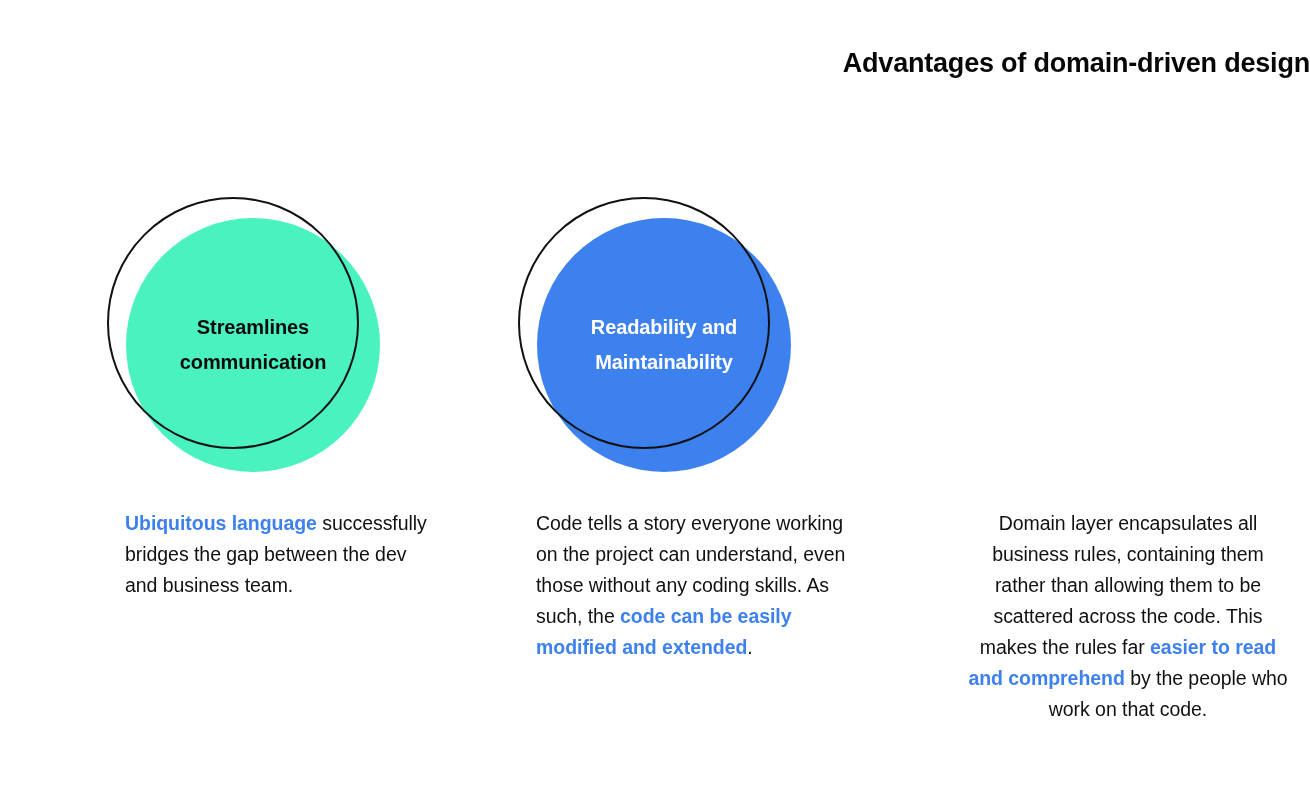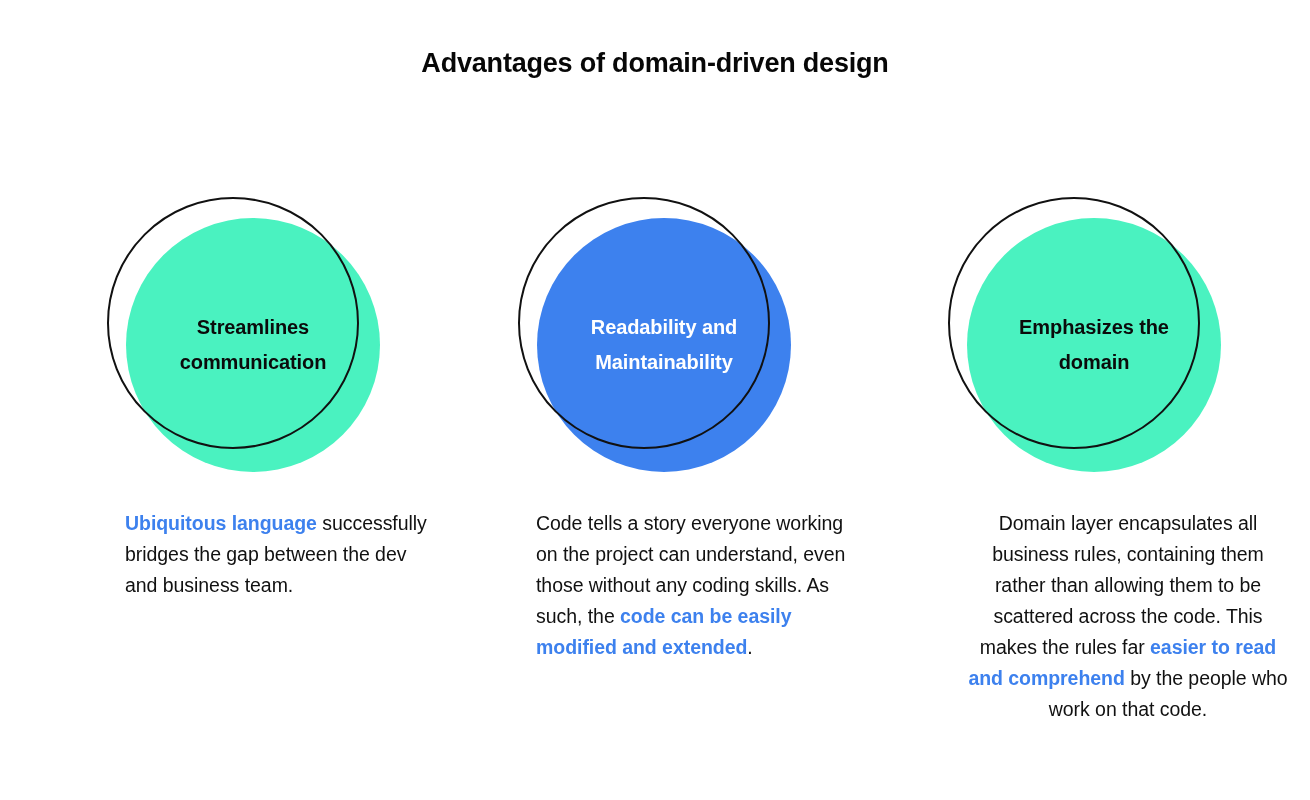--- a/index.html
+++ b/index.html
@@ -16,21 +16,21 @@
     color: #0b0b0b;
     -webkit-font-smoothing: antialiased;
   }
 
   
   .page-title {
     position: absolute;
     top: 48px;
     left: 0;
     width: 1310px;
-    text-align: center;
+    text-align: right;
     font-size: 27px;
     font-weight: bold;
     letter-spacing: -0.2px;
     color: #070707;
   }
 
   
   .columns {
     position: absolute;
     top: 0;
@@ -130,22 +130,16 @@
     <div class="circle-group">
       <div class="circle-fill" style="background: rgb(74, 242, 192);"></div>
       <div class="circle-outline" style="border-color: rgb(17, 17, 17);"></div>
       <div class="circle-label" style="color: rgb(11, 11, 11);">Streamlines
 communication</div>
     </div>
     <div class="body-text"><span class="hl" style="color: rgb(61, 129, 238);">Ubiquitous language</span><span> successfully bridges the gap between the dev and business team.</span></div>
   </div>
 
   <div class="column col-2">
-    <div class="circle-group">
-      <div class="circle-fill" style="background: rgb(74, 242, 192);"></div>
-      <div class="circle-outline" style="border-color: rgb(17, 17, 17);"></div>
-      <div class="circle-label" style="color: rgb(11, 11, 11);">Emphasizes the
-domain</div>
-    </div>
     <div class="body-text"><span>Domain layer encapsulates all business rules, containing them rather than allowing them to be scattered across the code. This makes the rules far </span><span class="hl" style="color: rgb(61, 129, 238);">easier to read and comprehend</span><span> by the people who work on that code.</span></div>
   </div>
 
 </div>
 
 </body></html>

